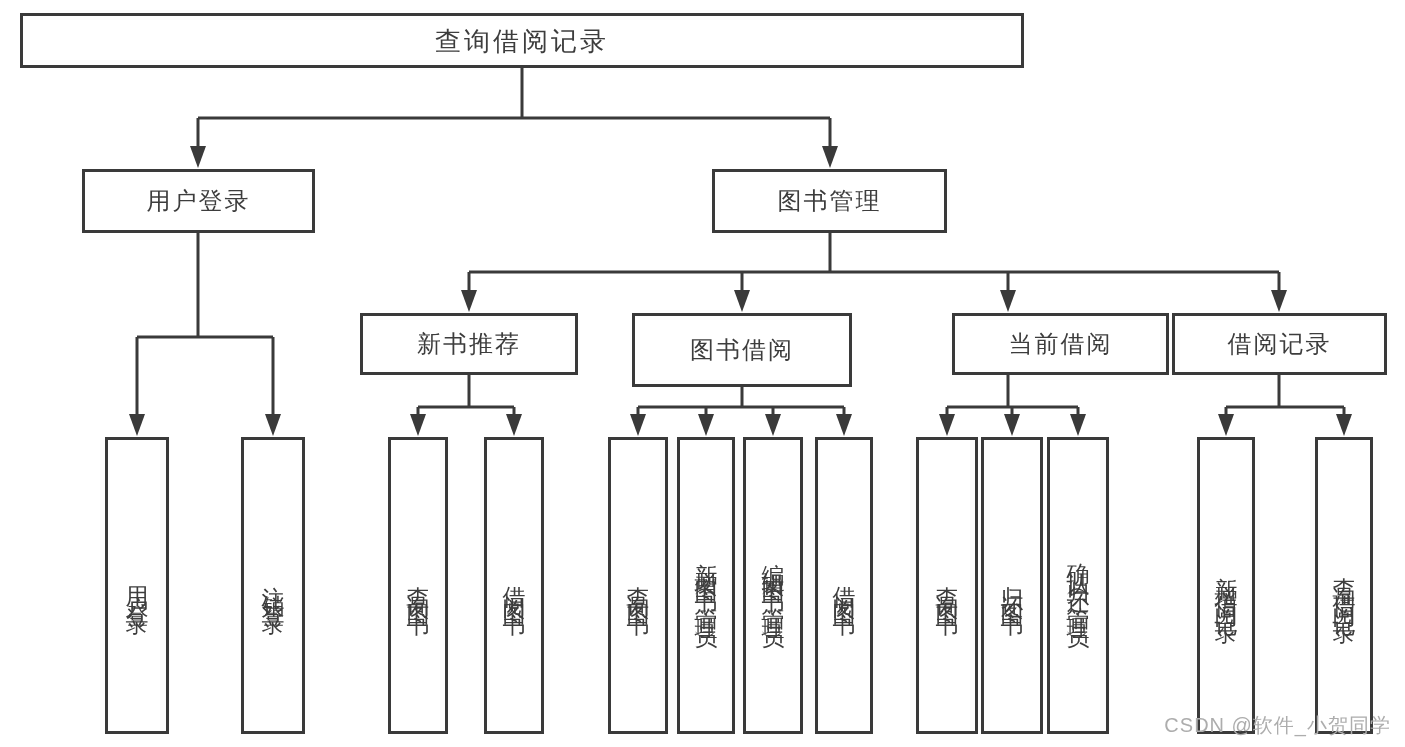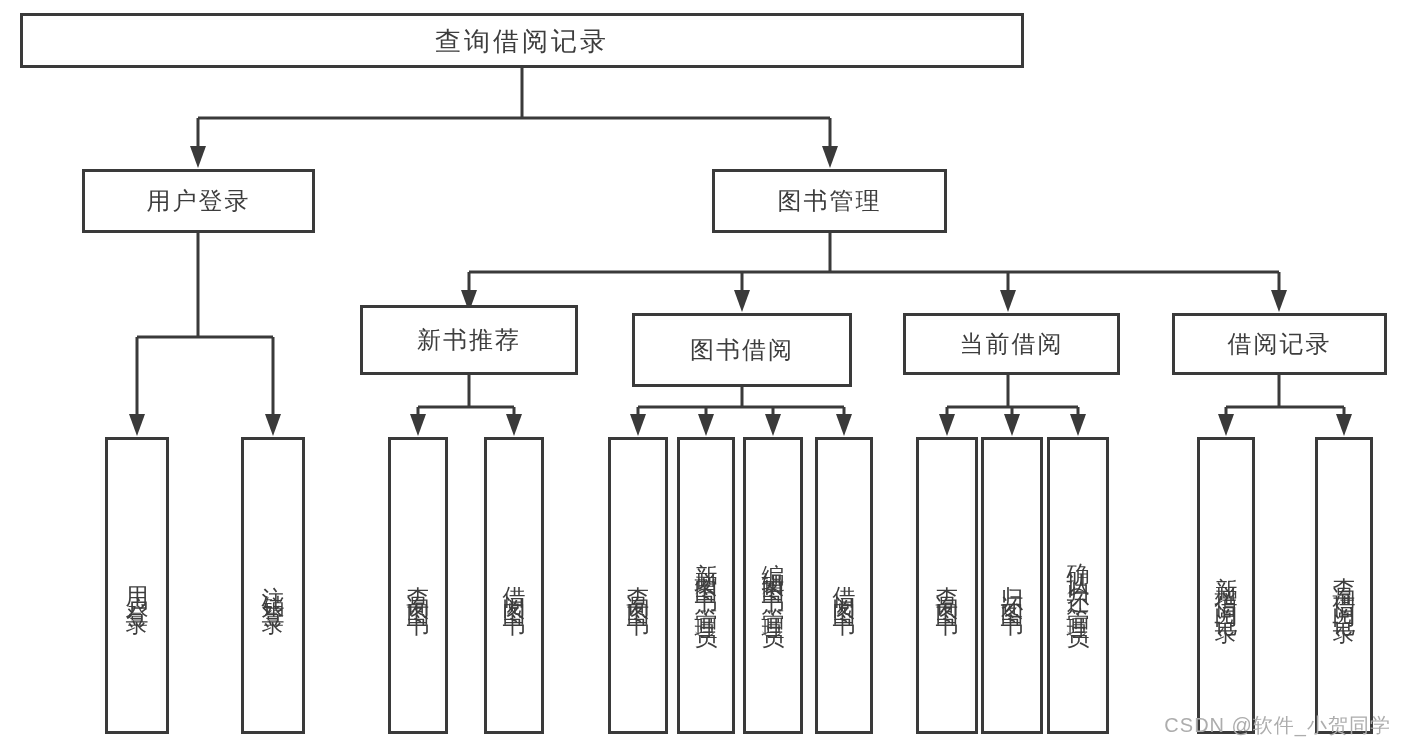--- a/index.html
+++ b/index.html
@@ -39,23 +39,23 @@
     text-orientation:mixed;
     letter-spacing:9px;
   }
 
   
   .b-root{left:20px;top:13px;width:1004px;height:55px;font-size:26px;letter-spacing:3px;}
   
   .b-l2-0{left:82px; top:169px;width:233px;height:64px;}
   .b-l2-1{left:712px;top:169px;width:235px;height:64px;}
   
-  .b-l3-0{left:360px; top:305px;width:218px;height:70px;}
+  .b-l3-0{left:360px; top:313px;width:218px;height:62px;}
   .b-l3-1{left:632px; top:313px;width:220px;height:74px;}
-  .b-l3-2{left:903px; top:313px;width:217px;height:62px;}
+  .b-l3-2{left:952px; top:313px;width:217px;height:62px;}
   .b-l3-3{left:1172px;top:313px;width:215px;height:62px;}
   
   .b-lf-0 {left:105px; top:437px;width:64px;height:297px;}
   .b-lf-1 {left:241px; top:437px;width:64px;height:297px;}
   .b-lf-2 {left:388px; top:437px;width:60px;height:297px;}
   .b-lf-3 {left:484px; top:437px;width:60px;height:297px;}
   .b-lf-4 {left:608px; top:437px;width:60px;height:297px;}
   .b-lf-5 {left:677px; top:437px;width:58px;height:297px;}
   .b-lf-6 {left:743px; top:437px;width:60px;height:297px;}
   .b-lf-7 {left:815px; top:437px;width:58px;height:297px;}

